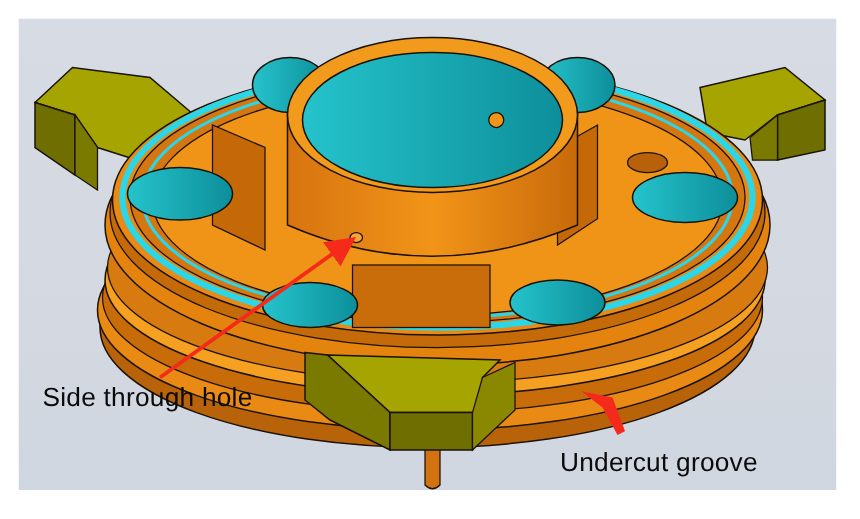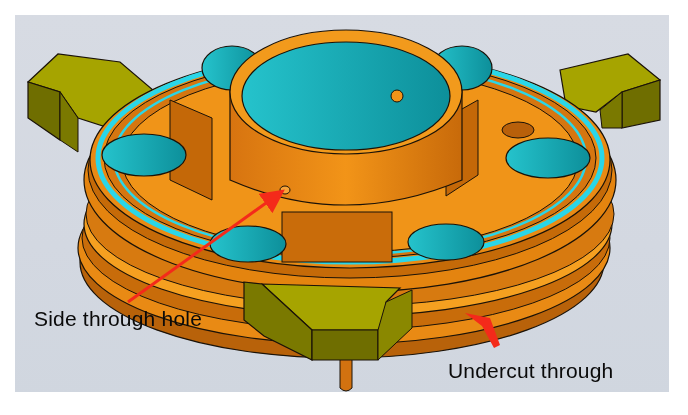--- a/index.html
+++ b/index.html
@@ -98,14 +98,14 @@
       <path d="M244,282 L262,284 L312,330 L312,360 L264,336 L244,320 Z" fill="#7a7900" stroke="#1a1208" stroke-width="1.2"></path>
       <path d="M312,330 L378,330 L378,360 L312,360 Z" fill="#6f6e00" stroke="#1a1208" stroke-width="1.2"></path>
       <path d="M386,302 L412,290 L412,328 L378,360 L378,330 Z" fill="#8a8800" stroke="#1a1208" stroke-width="1"></path>
     </g>
 
     <line x1="128" y1="302" x2="280" y2="193" stroke="#f42a1a" stroke-width="3" marker-end="url(#ah)"></line>
     <polygon points="465,313 490,318 500,345 494,348 482,326" fill="#f42a1a"></polygon>
   </svg>
 
   <div class="label" id="lbl-side">Side through hole</div>
-  <div class="label" id="lbl-undercut">Undercut through</div>
+  <div class="label" id="lbl-undercut">Undercut groove</div>
 </div>
 
 </body></html>

